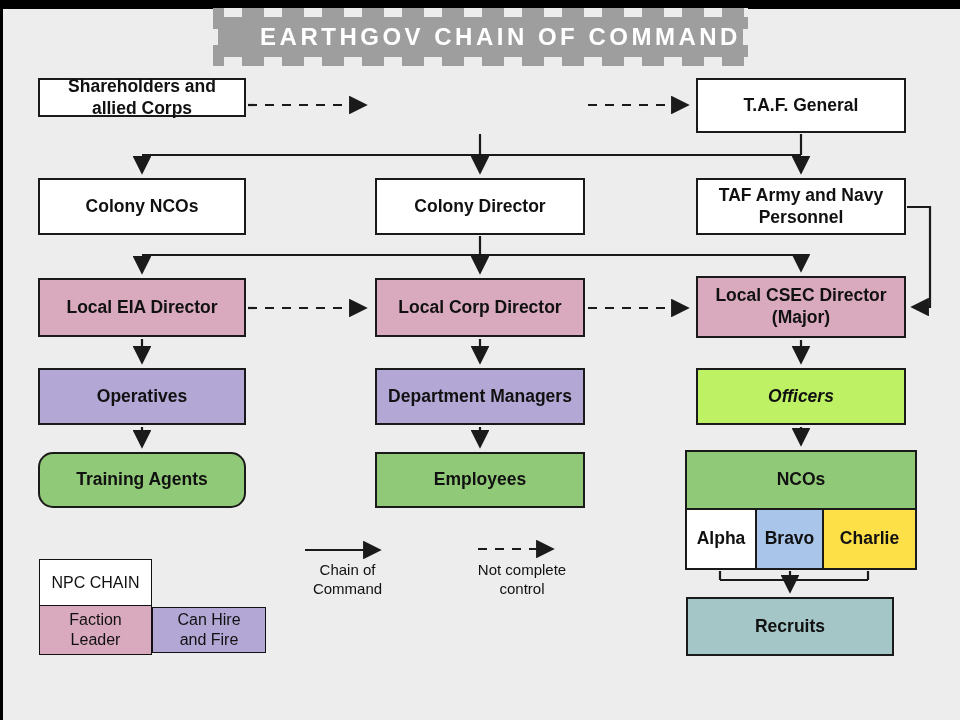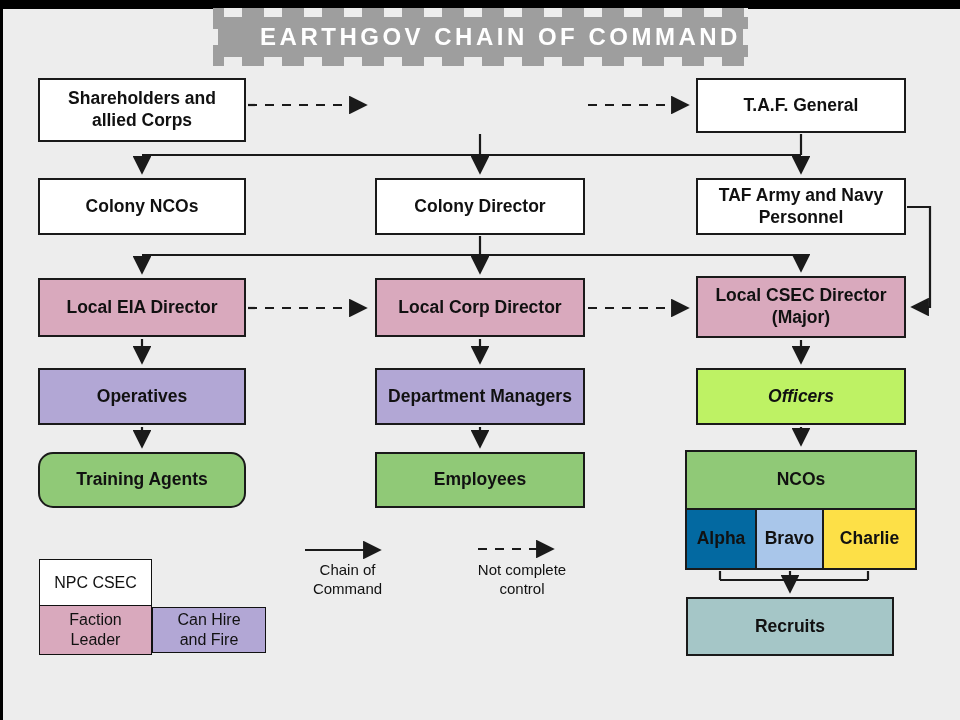--- a/index.html
+++ b/index.html
@@ -83,45 +83,45 @@
       <path d="M790,571 V580"></path>
       <path d="M868,571 V580"></path>
       <path d="M720,580 H868"></path>
       <path d="M790,581 V590" marker-end="url(#ah)"></path>
 
       <path d="M305,550 H378" marker-end="url(#ah)"></path>
       <path d="M478,549 H551" stroke-dasharray="9 8" marker-end="url(#ah)"></path>
     </g>
   </svg>
 
-  <div class="node" style="left:38px;top:78px;width:208px;height:64px">Shareholders and allied Corps</div>
+  <div class="node" style="left:38px;top:78px;width:208px;height:39px">Shareholders and allied Corps</div>
   <div class="node" style="left:696px;top:78px;width:210px;height:55px">T.A.F. General</div>
 
   <div class="node" style="left:38px;top:178px;width:208px;height:57px">Colony NCOs</div>
   <div class="node" style="left:375px;top:178px;width:210px;height:57px">Colony Director</div>
   <div class="node" style="left:696px;top:178px;width:210px;height:57px">TAF Army and Navy Personnel</div>
 
   <div class="node" style="left: 38px; top: 278px; width: 208px; height: 59px; background-color: rgb(217, 169, 189);">Local EIA Director</div>
   <div class="node" style="left: 375px; top: 278px; width: 210px; height: 59px; background-color: rgb(217, 169, 189);">Local Corp Director</div>
   <div class="node" style="left: 696px; top: 276px; width: 210px; height: 62px; background-color: rgb(217, 169, 189);">Local CSEC Director (Major)</div>
 
   <div class="node" style="left: 38px; top: 368px; width: 208px; height: 57px; background-color: rgb(178, 167, 213);">Operatives</div>
   <div class="node" style="left: 375px; top: 368px; width: 210px; height: 57px; background-color: rgb(178, 167, 213);">Department Managers</div>
   <div class="node" style="left: 696px; top: 368px; width: 210px; height: 57px; background-color: #bef264; font-style: italic;">Officers</div>
 
   <div class="node" style="left: 38px; top: 452px; width: 208px; height: 56px; background-color: rgb(144, 201, 119); border-radius: 15px;">Training Agents</div>
   <div class="node" style="left: 375px; top: 452px; width: 210px; height: 56px; background-color: rgb(144, 201, 119);">Employees</div>
   <div class="node" style="left: 685px; top: 450px; width: 232px; height: 60px; background-color: rgb(144, 201, 119);">NCOs</div>
 
-  <div class="node" style="left: 685px; top: 508px; width: 72px; height: 62px; padding: 0px 7px; background-color: #0369a1;">Alpha</div>
+  <div class="node" style="left: 685px; top: 508px; width: 72px; height: 62px; padding: 0px 7px; background-color: #ffffff;">Alpha</div>
   <div class="node" style="left: 755px; top: 508px; width: 69px; height: 62px; padding: 0px 2px; background-color: rgb(169, 198, 234);">Bravo</div>
   <div class="node" style="left: 822px; top: 508px; width: 95px; height: 62px; padding: 0px 2px; background-color: #fde047;">Charlie</div>
 
   <div class="node" style="left: 686px; top: 597px; width: 208px; height: 59px; background-color: rgb(165, 198, 199);">Recruits</div>
 
-  <div class="legend-box" style="left: 39px; top: 559px; width: 113px; height: 48px; padding: 0px 4px; background-color: rgb(255, 255, 255);">NPC CSEC</div>
+  <div class="legend-box" style="left: 39px; top: 559px; width: 113px; height: 48px; padding: 0px 4px; background-color: rgb(255, 255, 255);">NPC CHAIN</div>
   <div class="legend-box" style="left: 39px; top: 605px; width: 113px; height: 50px; padding: 0px 16px; background-color: rgb(217, 169, 189);">Faction Leader</div>
   <div class="legend-box" style="left: 152px; top: 607px; width: 114px; height: 46px; padding: 12px 14px; background-color: rgb(178, 167, 213);">Can Hire and Fire</div>
 
   <div class="legend-label" style="left:300px;top:561px;width:95px;">Chain of Command</div>
   <div class="legend-label" style="left:462px;top:561px;width:120px;">Not complete control</div>
 
 </div>
 
 </body></html>

